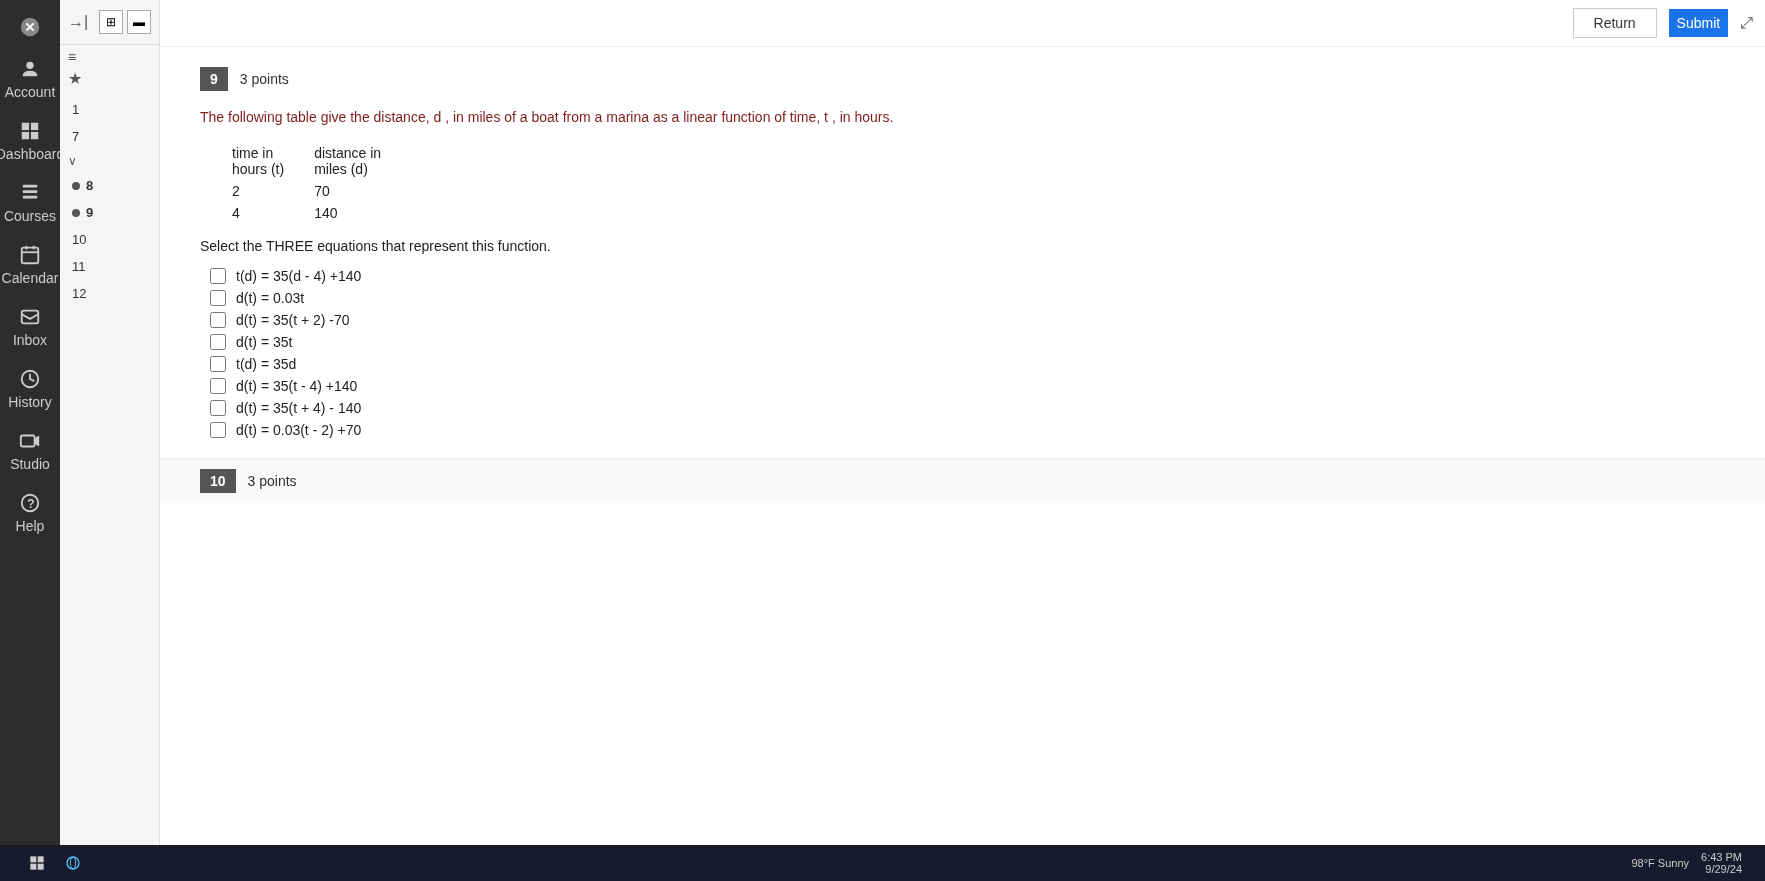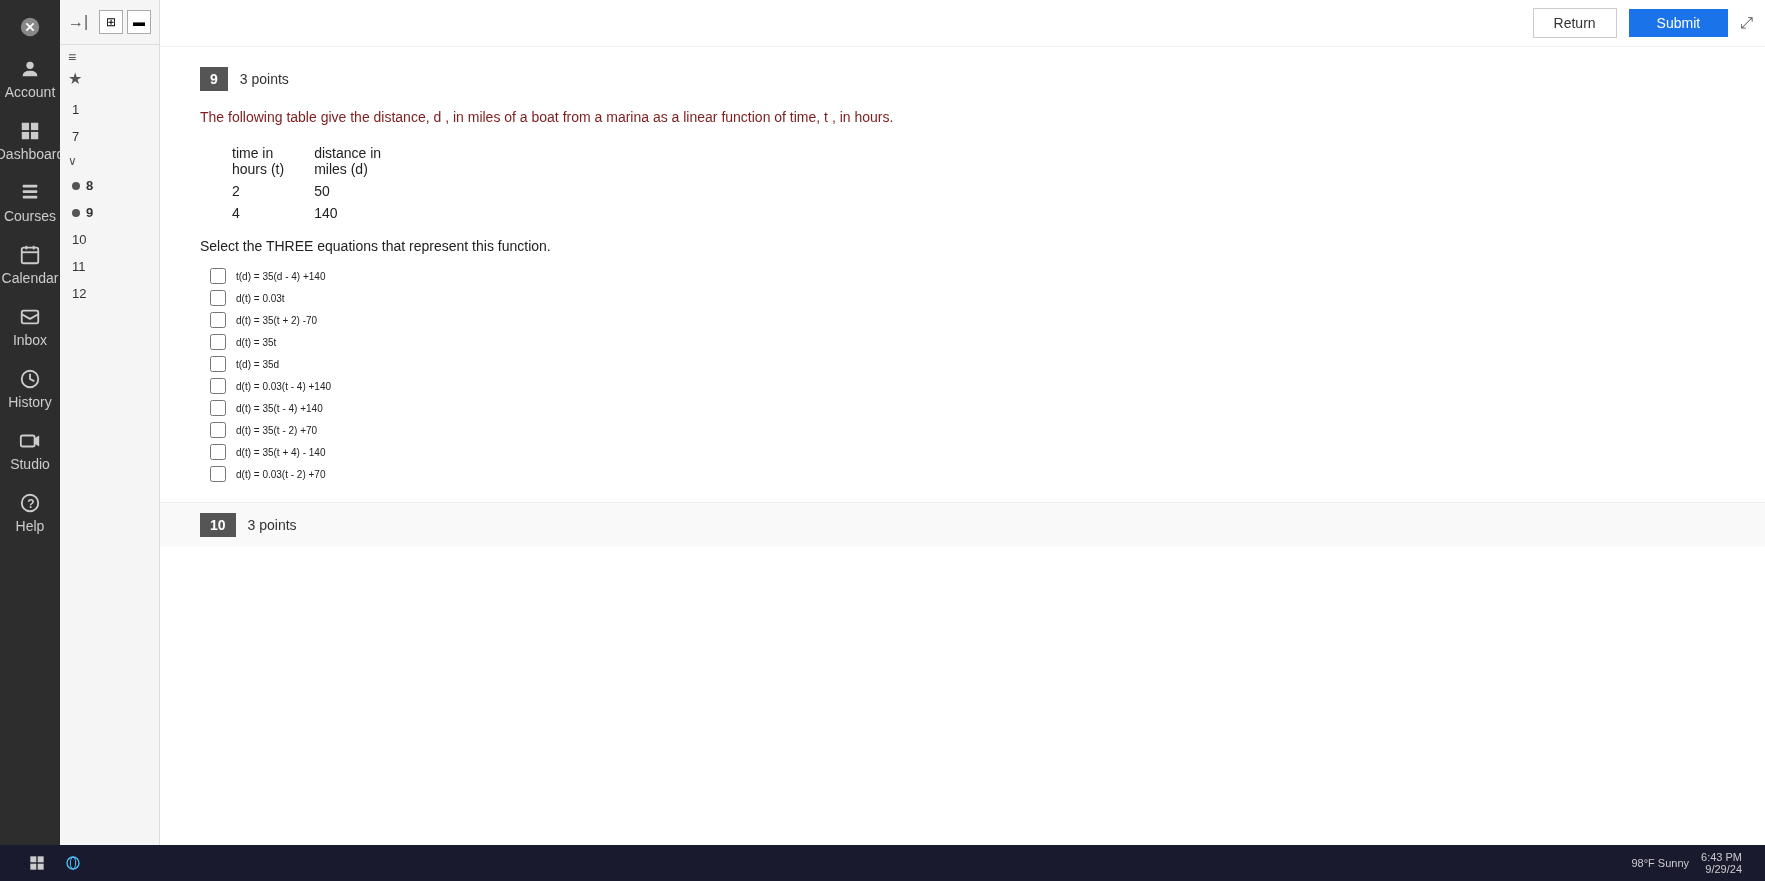--- a/index.html
+++ b/index.html
@@ -116,21 +116,21 @@
       border: 1px solid #ccc;
       padding: 6px 20px;
       cursor: pointer;
       font-size: 14px;
       color: #333;
     }
     .submit-btn {
       background: #1a73e8;
       color: #fff;
       border: none;
-      padding: 6px 28px;
+      padding: 6px 8px;
       cursor: pointer;
       font-size: 14px;
     }
     .maximize-icon {
       font-size: 16px;
       color: #555;
       cursor: pointer;
     }
 
     .question-container {
@@ -188,21 +188,21 @@
       align-items: center;
       gap: 10px;
       cursor: pointer;
     }
     .answer-option input[type="checkbox"] {
       width: 16px;
       height: 16px;
       cursor: pointer;
     }
     .answer-option label {
-      font-size: 10px;
+      font-size: 14px;
       color: #222;
       cursor: pointer;
     }
 
     
     .taskbar {
       position: fixed;
       bottom: 0;
       left: 0;
       right: 0;
@@ -384,21 +384,21 @@
 
     <div class="data-table">
       <table>
         <tbody>
             <tr>
           <td>time in<br>hours (t)</td>
           <td>distance in<br>miles (d)</td>
         </tr>
         <tr>
           <td>2</td>
-          <td>50</td>
+          <td>70</td>
         </tr>
         <tr>
           <td>4</td>
           <td>140</td>
         </tr>
       </tbody>
         </table>
     </div>
 
     <p class="select-instruction">Select the THREE equations that represent this function.</p>
@@ -418,30 +418,22 @@
       </div>
       <div class="answer-option">
         <input type="checkbox" id="opt4" style="">
         <label for="opt4">d(t) = 35t</label>
       </div>
       <div class="answer-option">
         <input type="checkbox" id="opt5" style="">
         <label for="opt5">t(d) = 35d</label>
       </div>
       <div class="answer-option">
-        <input type="checkbox" id="opt6" style="">
-        <label for="opt6">d(t) = 0.03(t - 4) +140</label>
-      </div>
-      <div class="answer-option">
         <input type="checkbox" id="opt7" style="">
         <label for="opt7">d(t) = 35(t - 4) +140</label>
-      </div>
-      <div class="answer-option">
-        <input type="checkbox" id="opt8" style="">
-        <label for="opt8">d(t) = 35(t - 2) +70</label>
       </div>
       <div class="answer-option">
         <input type="checkbox" id="opt9" style="">
         <label for="opt9">d(t) = 35(t + 4) - 140</label>
       </div>
       <div class="answer-option">
         <input type="checkbox" id="opt10" style="">
         <label for="opt10">d(t) = 0.03(t - 2) +70</label>
       </div>
     </div>

